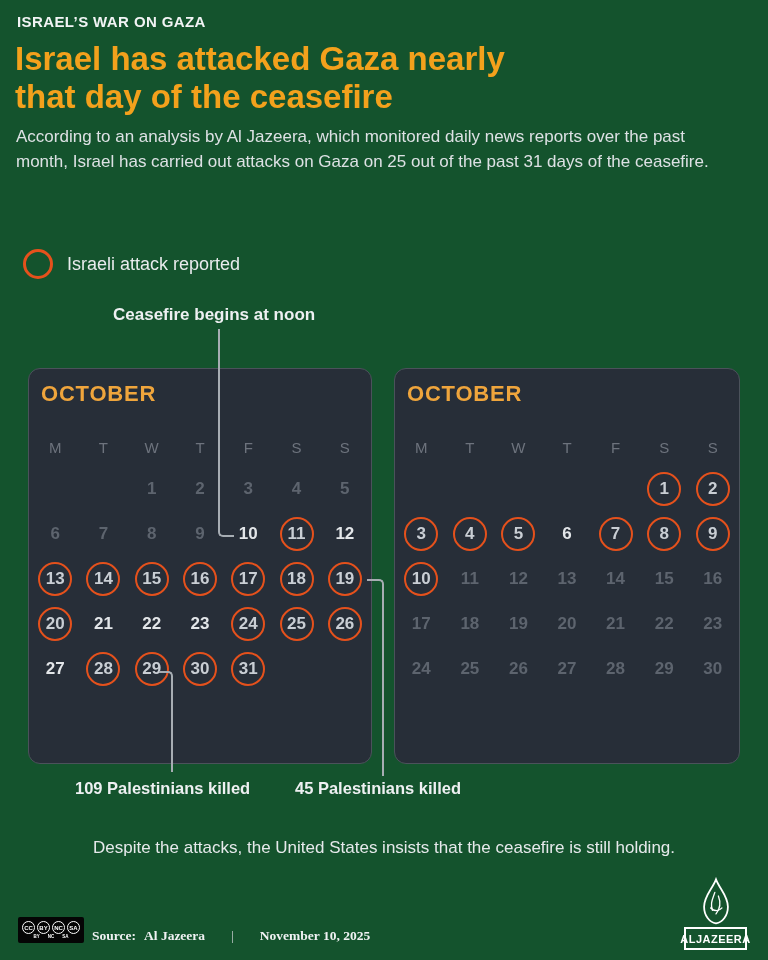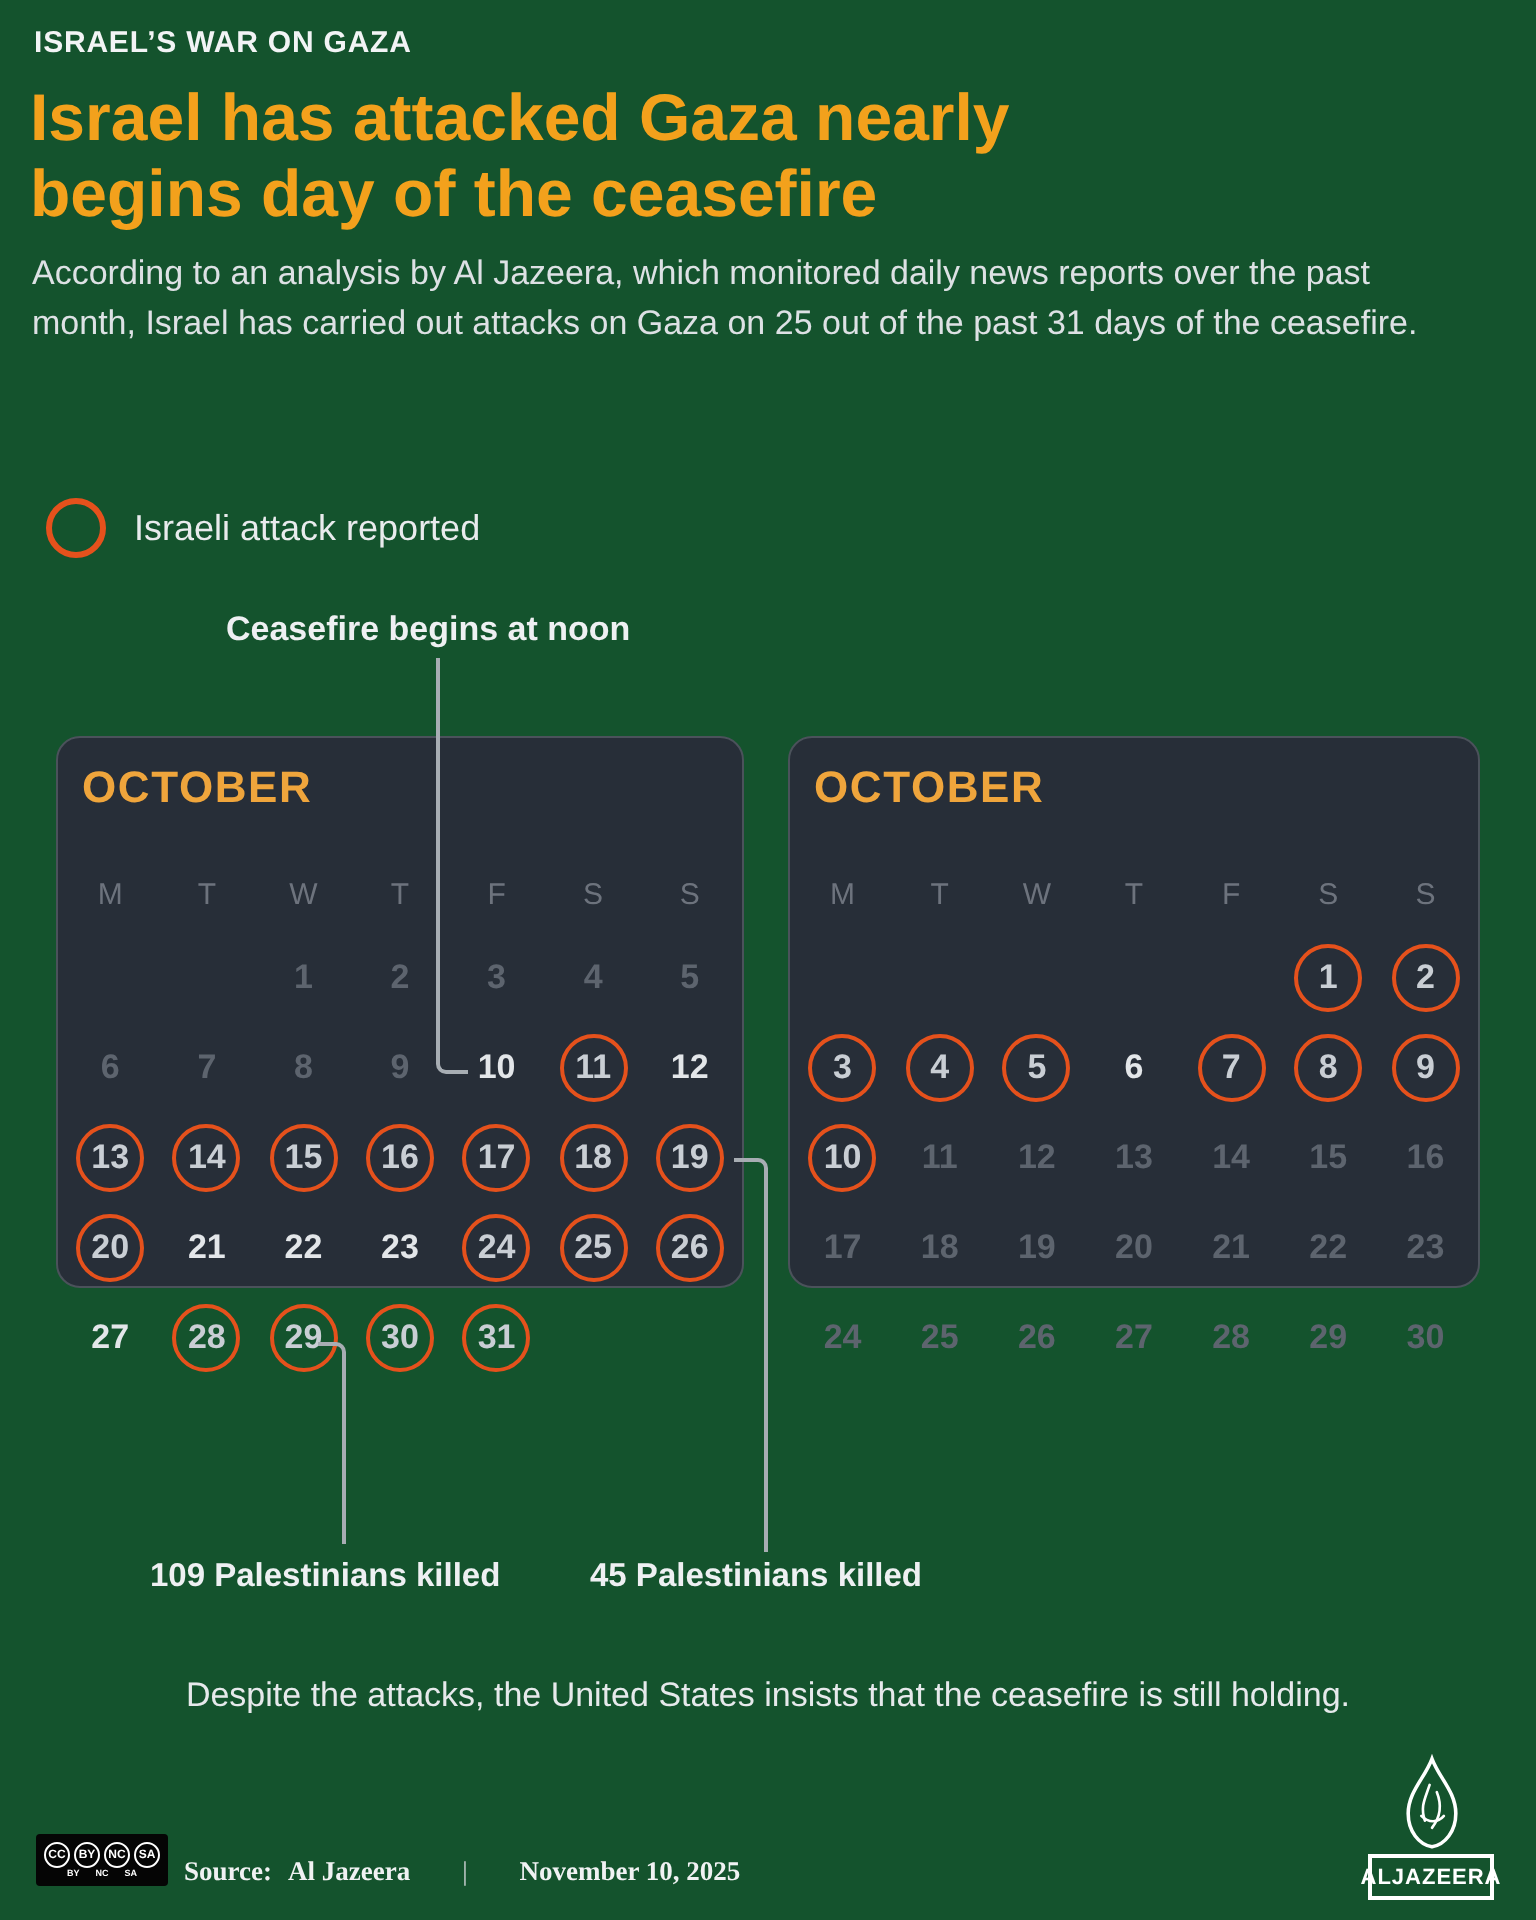--- a/index.html
+++ b/index.html
@@ -47,21 +47,21 @@
     border-top-right-radius:5px;
   }
   .conn-29 {
     left:159px; top:671px; width:14px; height:101px;
     border-top:2px solid #a7adb3; border-right:2px solid #a7adb3;
     border-top-right-radius:5px;
   }
 
   
   .panel {
-    position:absolute; top:368px; height:276px;
+    position:absolute; top:368px; height:396px;
     background:#272e38; border:1.5px solid #4b525b; border-radius:12px;
     padding:12px 2px 0 2px;
   }
   .panel-oct { left:28px; width:344px; }
   .panel-nov { left:394px; width:346px; }
   .month-title {
     margin-left:10px; font-size:22px; font-weight:bold;
     letter-spacing:.8px; color:#efa53c; height:26px;
   }
   .cal-grid {
@@ -124,21 +124,21 @@
 </style>
 </head>
 <body>
 
 <div class="poster">
 
   <div class="kicker">ISRAEL’S WAR ON GAZA</div>
 
   <div class="title">
     <div>Israel has attacked Gaza nearly</div>
-    <div>begins day of the ceasefire</div>
+    <div>that day of the ceasefire</div>
   </div>
 
   <div class="intro">According to an analysis by Al Jazeera, which monitored daily news reports over the past month, Israel has carried out attacks on Gaza on 25 out of the past 31 days of the ceasefire.</div>
 
   <div class="legend">
     <span class="legend-ring"></span>
     <span class="legend-label">Israeli attack reported</span>
   </div>
 
   <div class="anno anno-ceasefire">Ceasefire begins at noon</div>

